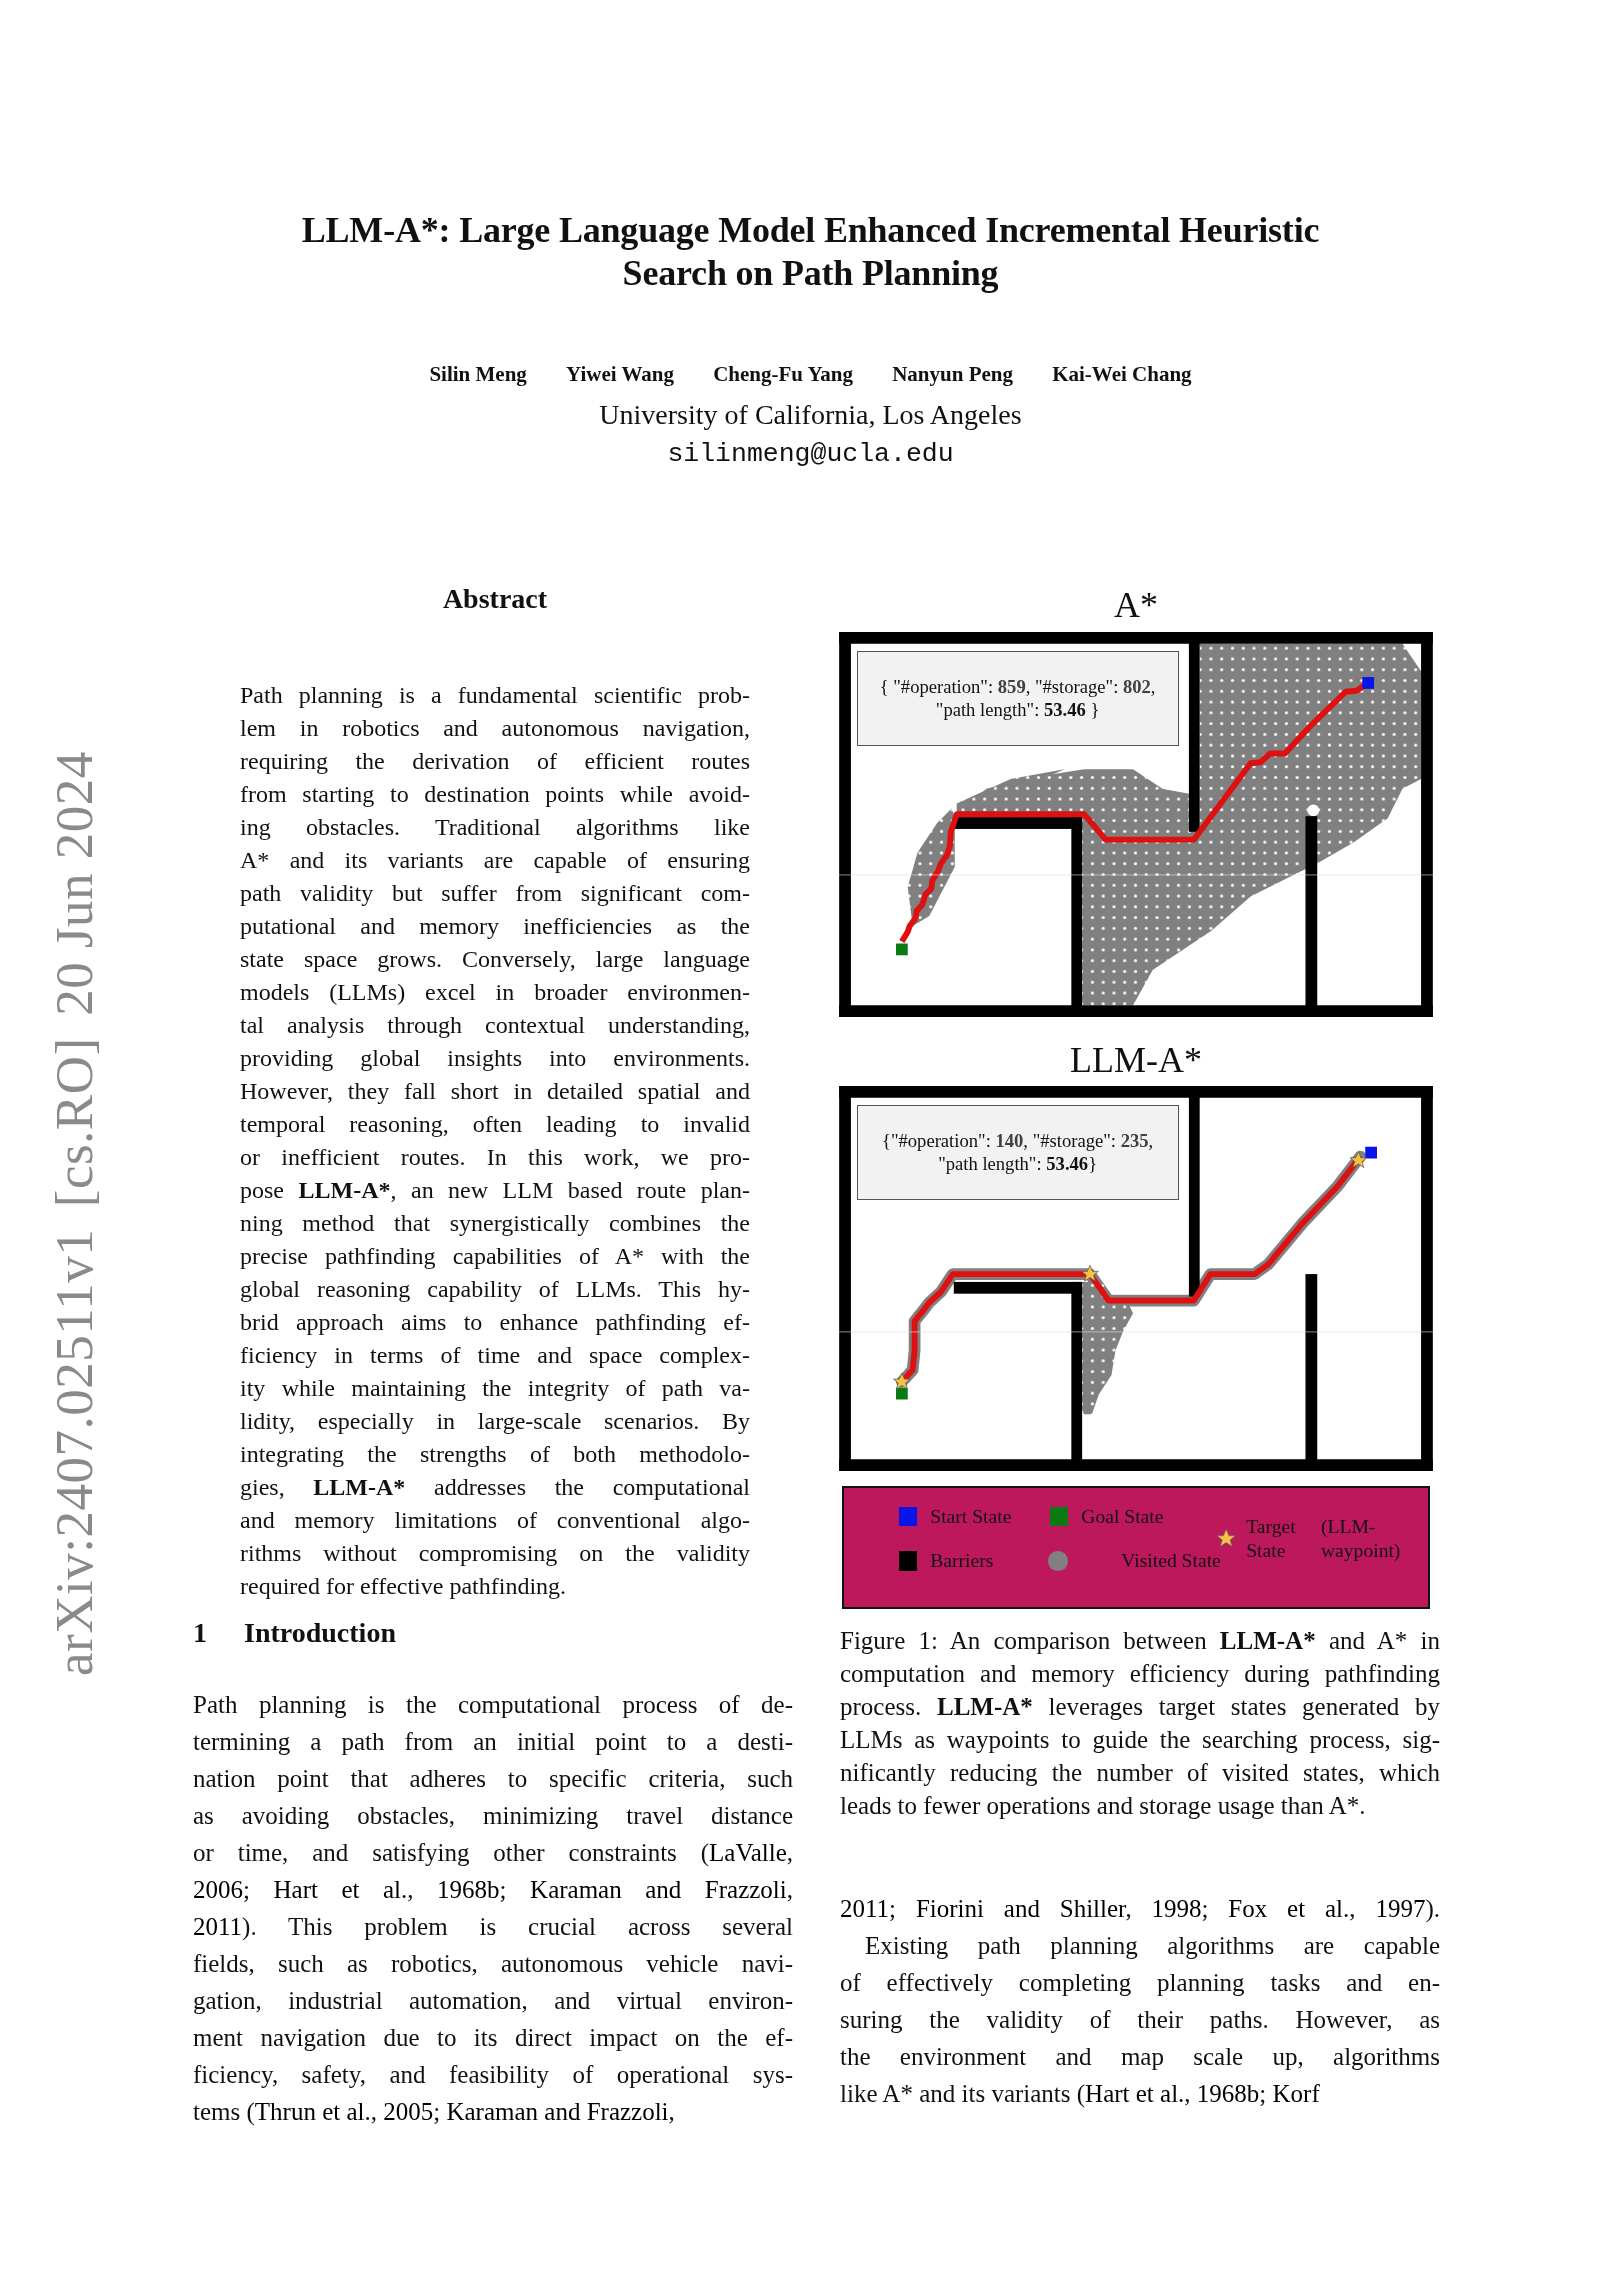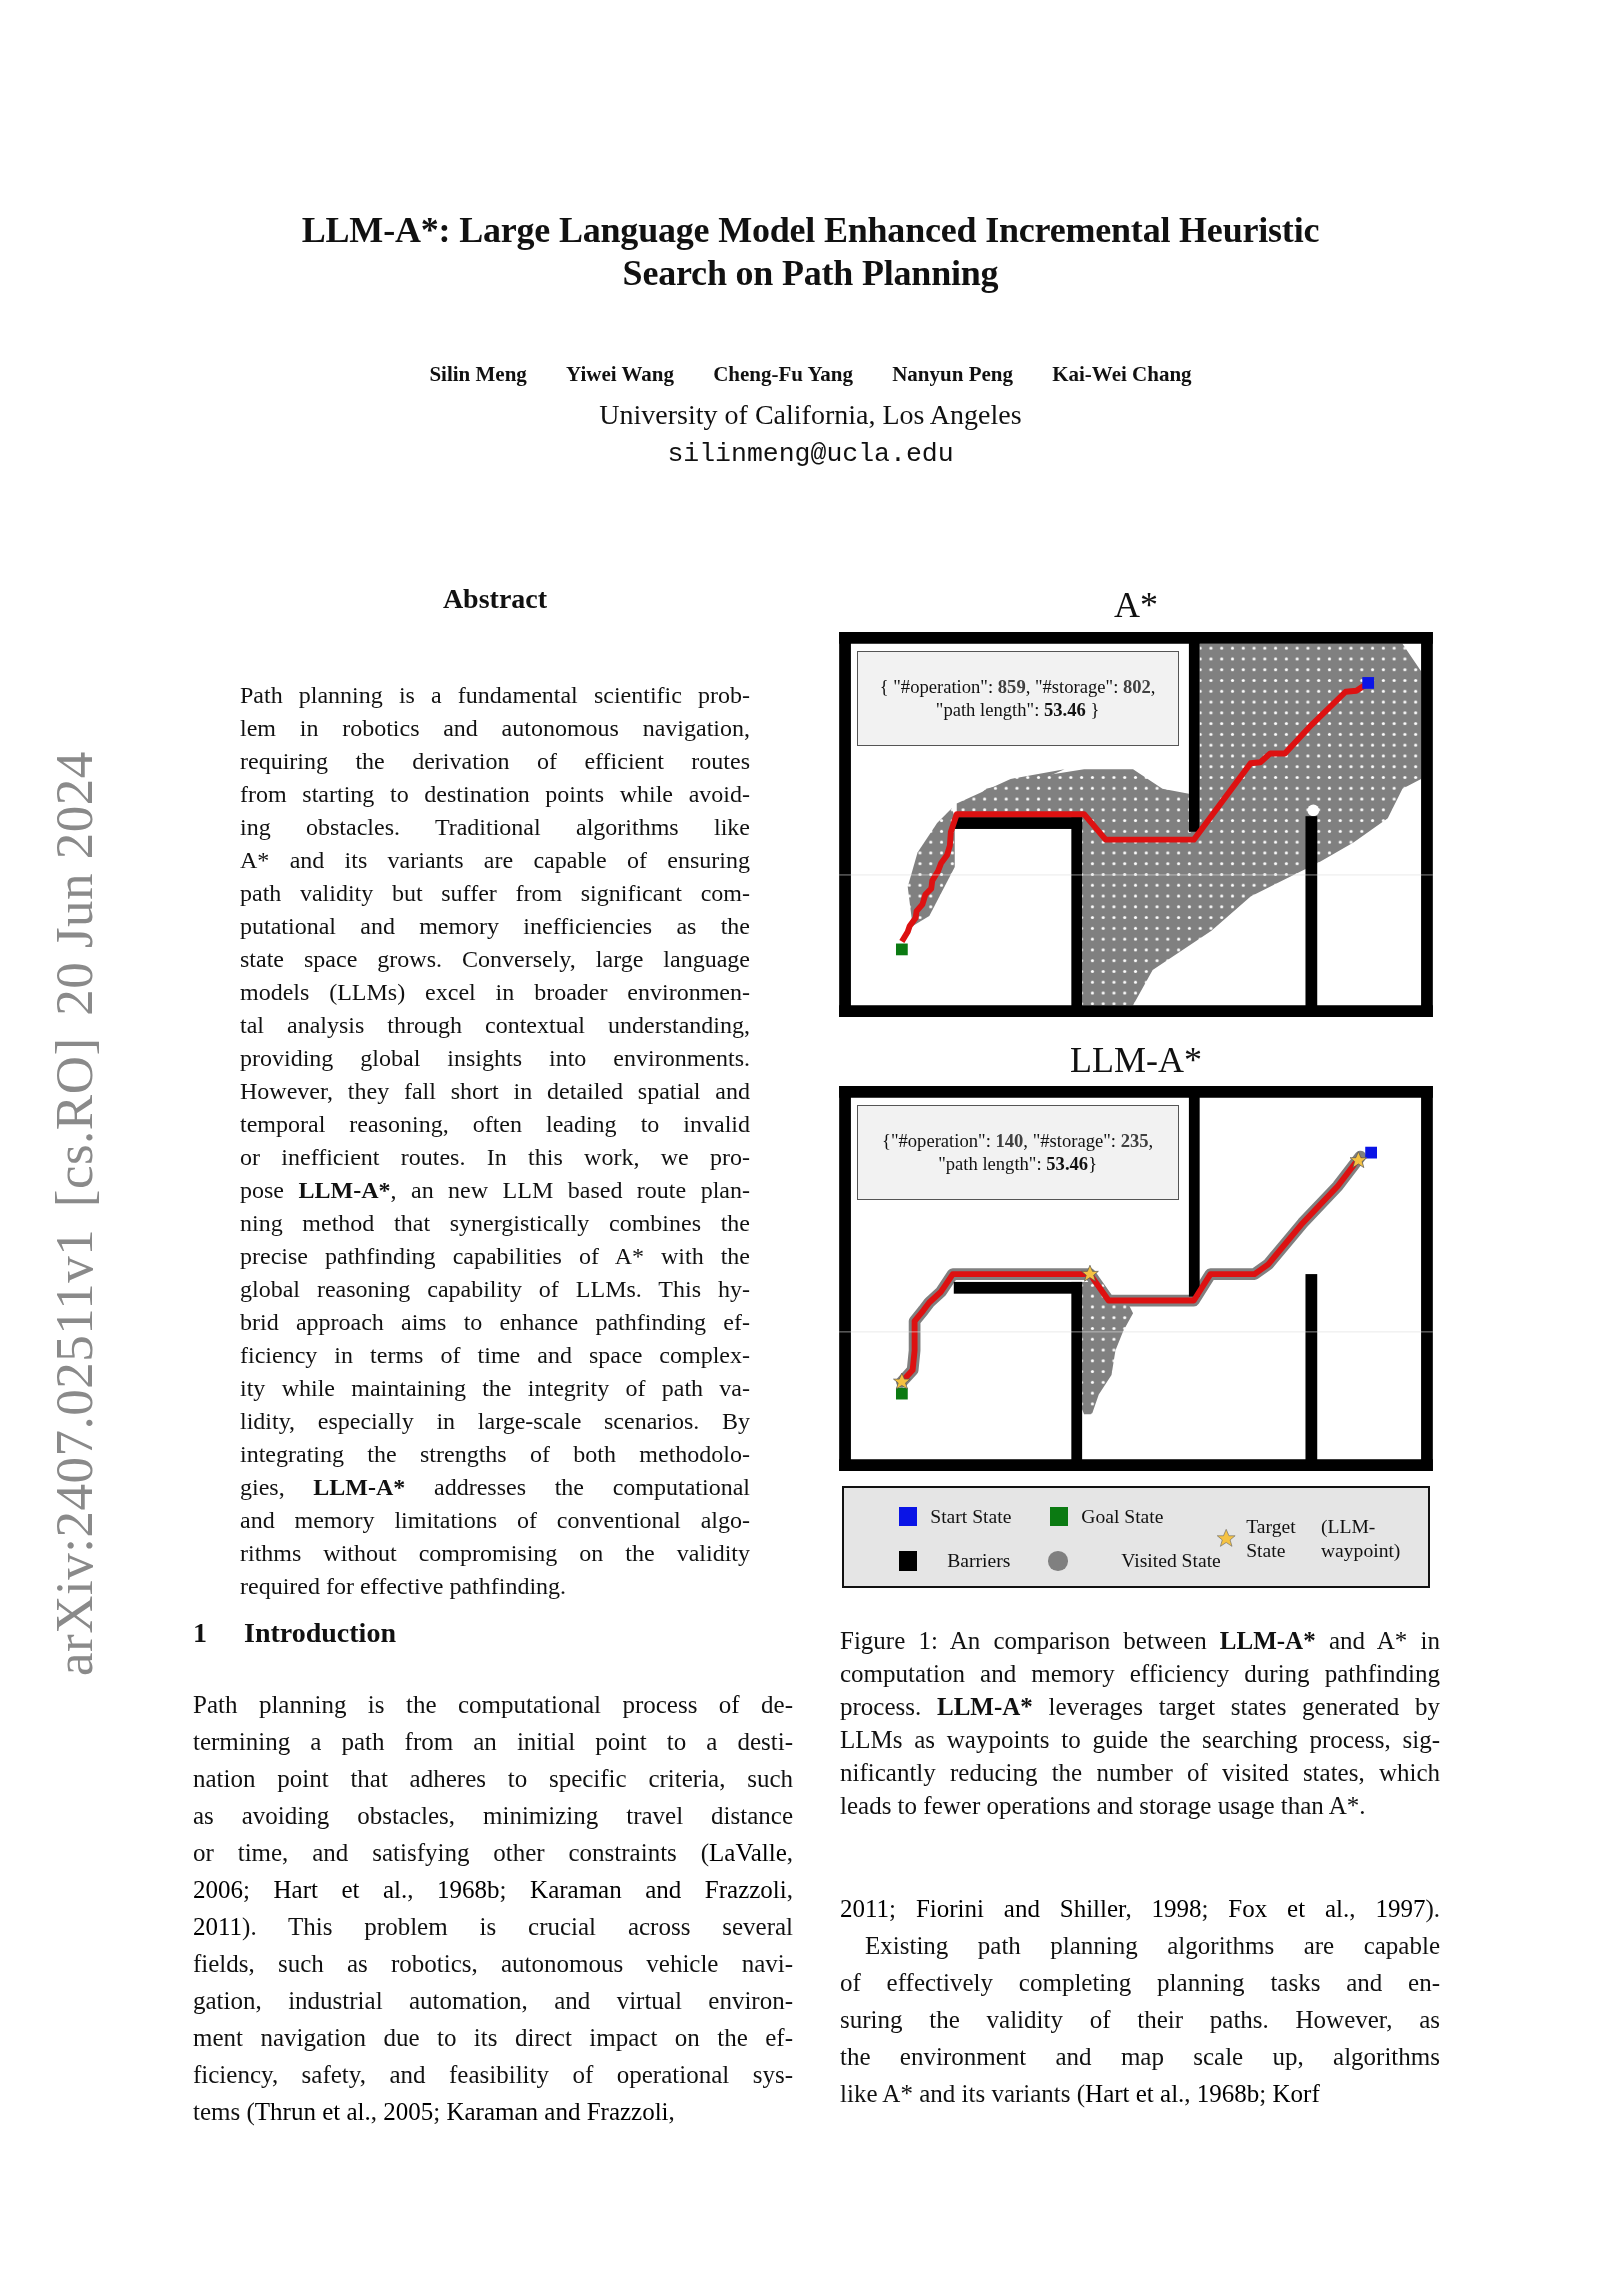--- a/index.html
+++ b/index.html
@@ -62,22 +62,22 @@
   .stats-box {
     position: absolute; background: #f2f2f2; border: 1.5px solid #555;
     left: 17.6px; top: 18.6px; width: 320px; height: 93px;
     font-size: 18.6px; line-height: 23.5px; text-align: center;
     display: flex; flex-direction: column; justify-content: center;
   }
   .stats-box .red { color: #404040; font-weight: bold; }
   .stats-box .bold { font-weight: bold; }
 
   .legend {
-    left: 842px; top: 1486px; width: 588px; height: 102px;
-    background: #e5e5e5; border: 2.5px solid #111; box-sizing: border-box;
+    left: 842px; top: 1486px; width: 588px; height: 123px;
+    background: #be185d; border: 2.5px solid #111; box-sizing: border-box;
     font-size: 19.6px;
   }
   .lg-item { position: absolute; display: flex; align-items: center; line-height: 21.6px; }
   .lg-sw { width: 17.6px; height: 19.6px; margin-right: 13.7px; }
   .lg-circle { width: 19.6px; height: 19.6px; border-radius: 50%; background: #808080; margin-right: 13.7px; }
 
   .caption {
     left: 840px; top: 1624px; width: 600px; font-size: 25px; line-height: 33px;
   }
 </style>
@@ -241,21 +241,21 @@
 
 <div class="abs legend">
   <div class="lg-item" style="left:55px; top:17.6px;">
     <span class="lg-sw" style="background:#0a14e6"></span>
     <span>Start State</span>
   </div>
   <div class="lg-item" style="left:206px; top:17.6px;">
     <span class="lg-sw" style="background:#0b7a12"></span>
     <span>Goal State</span>
   </div>
-  <div class="lg-item" style="left:55px; top:62px;gap:17px;">
+  <div class="lg-item" style="left:55px; top:62px;">
     <span class="lg-sw" style="background:#000"></span>
     <span>Barriers</span>
   </div>
   <div class="lg-item" style="left:204px; top:62px;gap:40px;">
     <span class="lg-circle"></span>
     <span>Visited State</span>
   </div>
   <div class="lg-item" style="left:372px; top:27.4px; align-items:center;">
     <svg width="25.5" height="25.5" viewBox="-13 -13 26 26" style="margin-right:9.8px">
       <polygon fill="#f5c242" stroke="#666" stroke-width="0.8" points="0,-12 3.5,-3.8 11.4,-3.8 5,1.5 7.4,9.7 0,4.8 -7.4,9.7 -5,1.5 -11.4,-3.8 -3.5,-3.8"></polygon>

